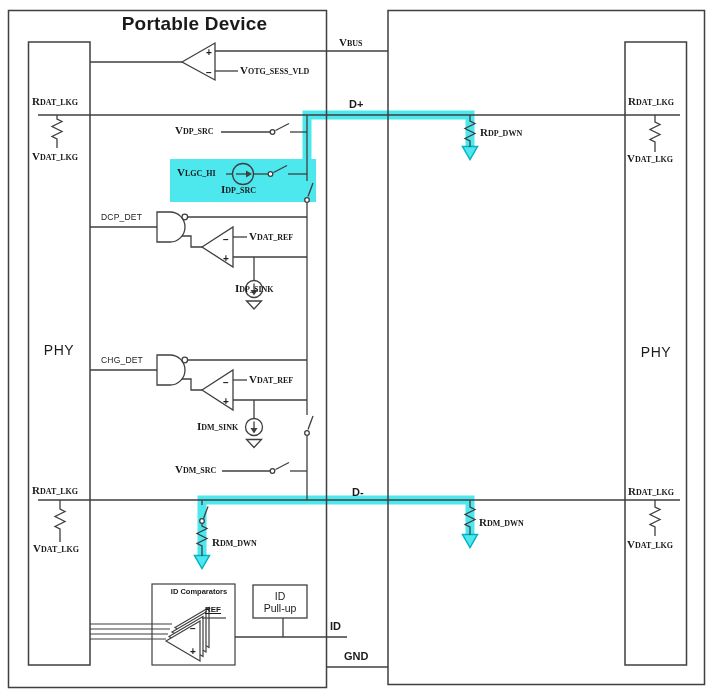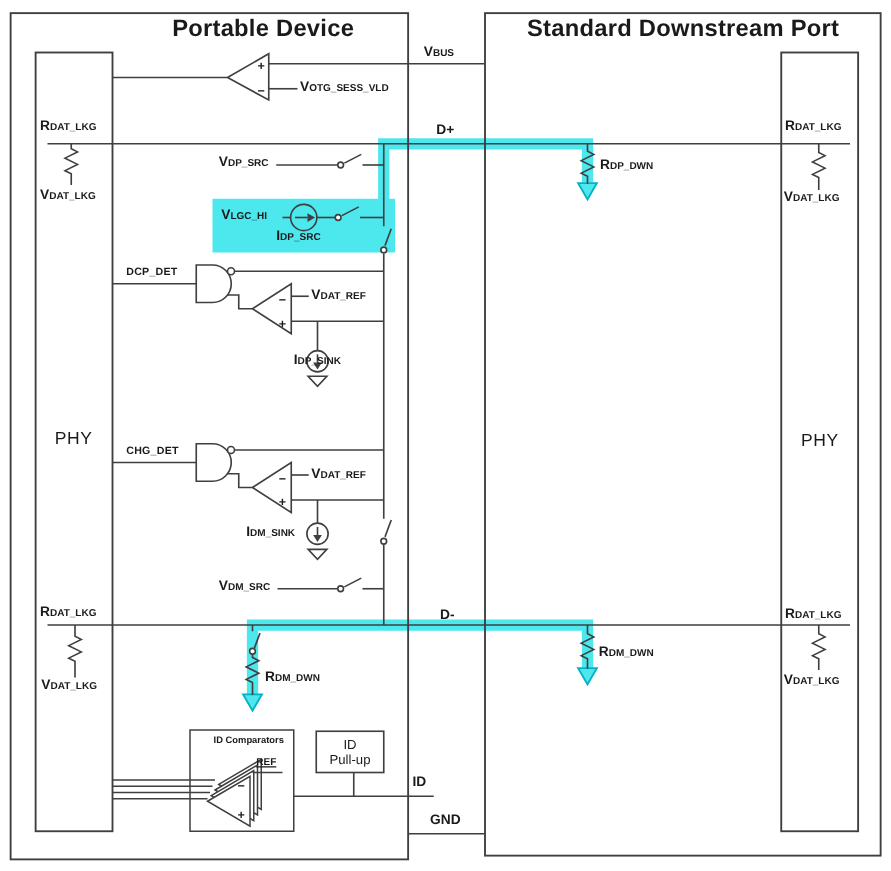--- a/index.html
+++ b/index.html
@@ -2,23 +2,23 @@
 <html><head>
 <meta charset="utf-8">
 <style>
   html,body{margin:0;padding:0;background:#ffffff;}
   #stage{position:relative;width:713px;height:697px;background:#fff;overflow:hidden;
          font-family:"Liberation Sans",sans-serif;color:#1a1a1a;}
   svg{position:absolute;left:0;top:0;}
   .abs{position:absolute;white-space:nowrap;}
   .title{font-size:19px;font-weight:bold;text-align:center;letter-spacing:0.2px;}
   .phy{font-size:14px;text-align:center;letter-spacing:0.5px;}
-  .slabel{font-size:11px;font-weight:bold;line-height:11px;}
+  .slabel{font-size:11px;font-weight:bold;line-height:11px;font-family:Liberation Serif, serif;}
   .slabel .s{font-size:8px;}
-  .plain9{font-size:8.5px;font-weight:bold;letter-spacing:0.2px;text-align:right;}
+  .plain9{font-size:8.5px;font-weight:normal;letter-spacing:0.2px;text-align:right;}
   .plain11{font-size:11px;font-weight:bold;}
   .boxlabel{font-size:7.5px;font-weight:bold;text-align:center;}
   .ref{font-size:8px;font-weight:bold;}
   .pullup{font-size:10.5px;line-height:12px;text-align:center;
           display:flex;flex-direction:column;justify-content:center;align-items:center;}
   .svgtext{font-family:"Liberation Sans",sans-serif;font-size:10px;font-weight:bold;fill:#1a1a1a;}
 </style>
 </head>
 <body>
 
@@ -169,22 +169,21 @@
     <text class="svgtext" x="193" y="632" text-anchor="middle" stroke="none">−</text>
     <text class="svgtext" x="193" y="655" text-anchor="middle" stroke="none">+</text>
   </g>
 
   <g fill="none" stroke="#3f3f3f" stroke-width="1.3">
     <rect x="253" y="585" width="54" height="33" fill="#ffffff"></rect>
     <path d="M283,618 V637"></path>
   </g>
 </svg>
 
-<div class="abs title" style="left:24px;top:13px;width:373px;">Portable Device</div>
-<div class="abs title" style="left:388px;top:13px;width:317px;">Standard Downstream Port</div>
+<div class="abs title" style="left:8px;top:13px;width:373px;">Portable Device</div>
 
 <div class="abs phy" style="left:28px;top:342px;width:62px;">PHY</div>
 <div class="abs phy" style="left:625px;top:344px;width:62px;">PHY</div>
 
 <div class="abs slabel" style="left:339px;top:37px;"><span>V</span><span class="s">BUS</span></div>
 <div class="abs plain11" style="left:349px;top:98px;">D+</div>
 <div class="abs plain11" style="left:352px;top:486px;">D-</div>
 <div class="abs plain11" style="left:330px;top:620px;">ID</div>
 <div class="abs plain11" style="left:344px;top:650px;">GND</div>
 

